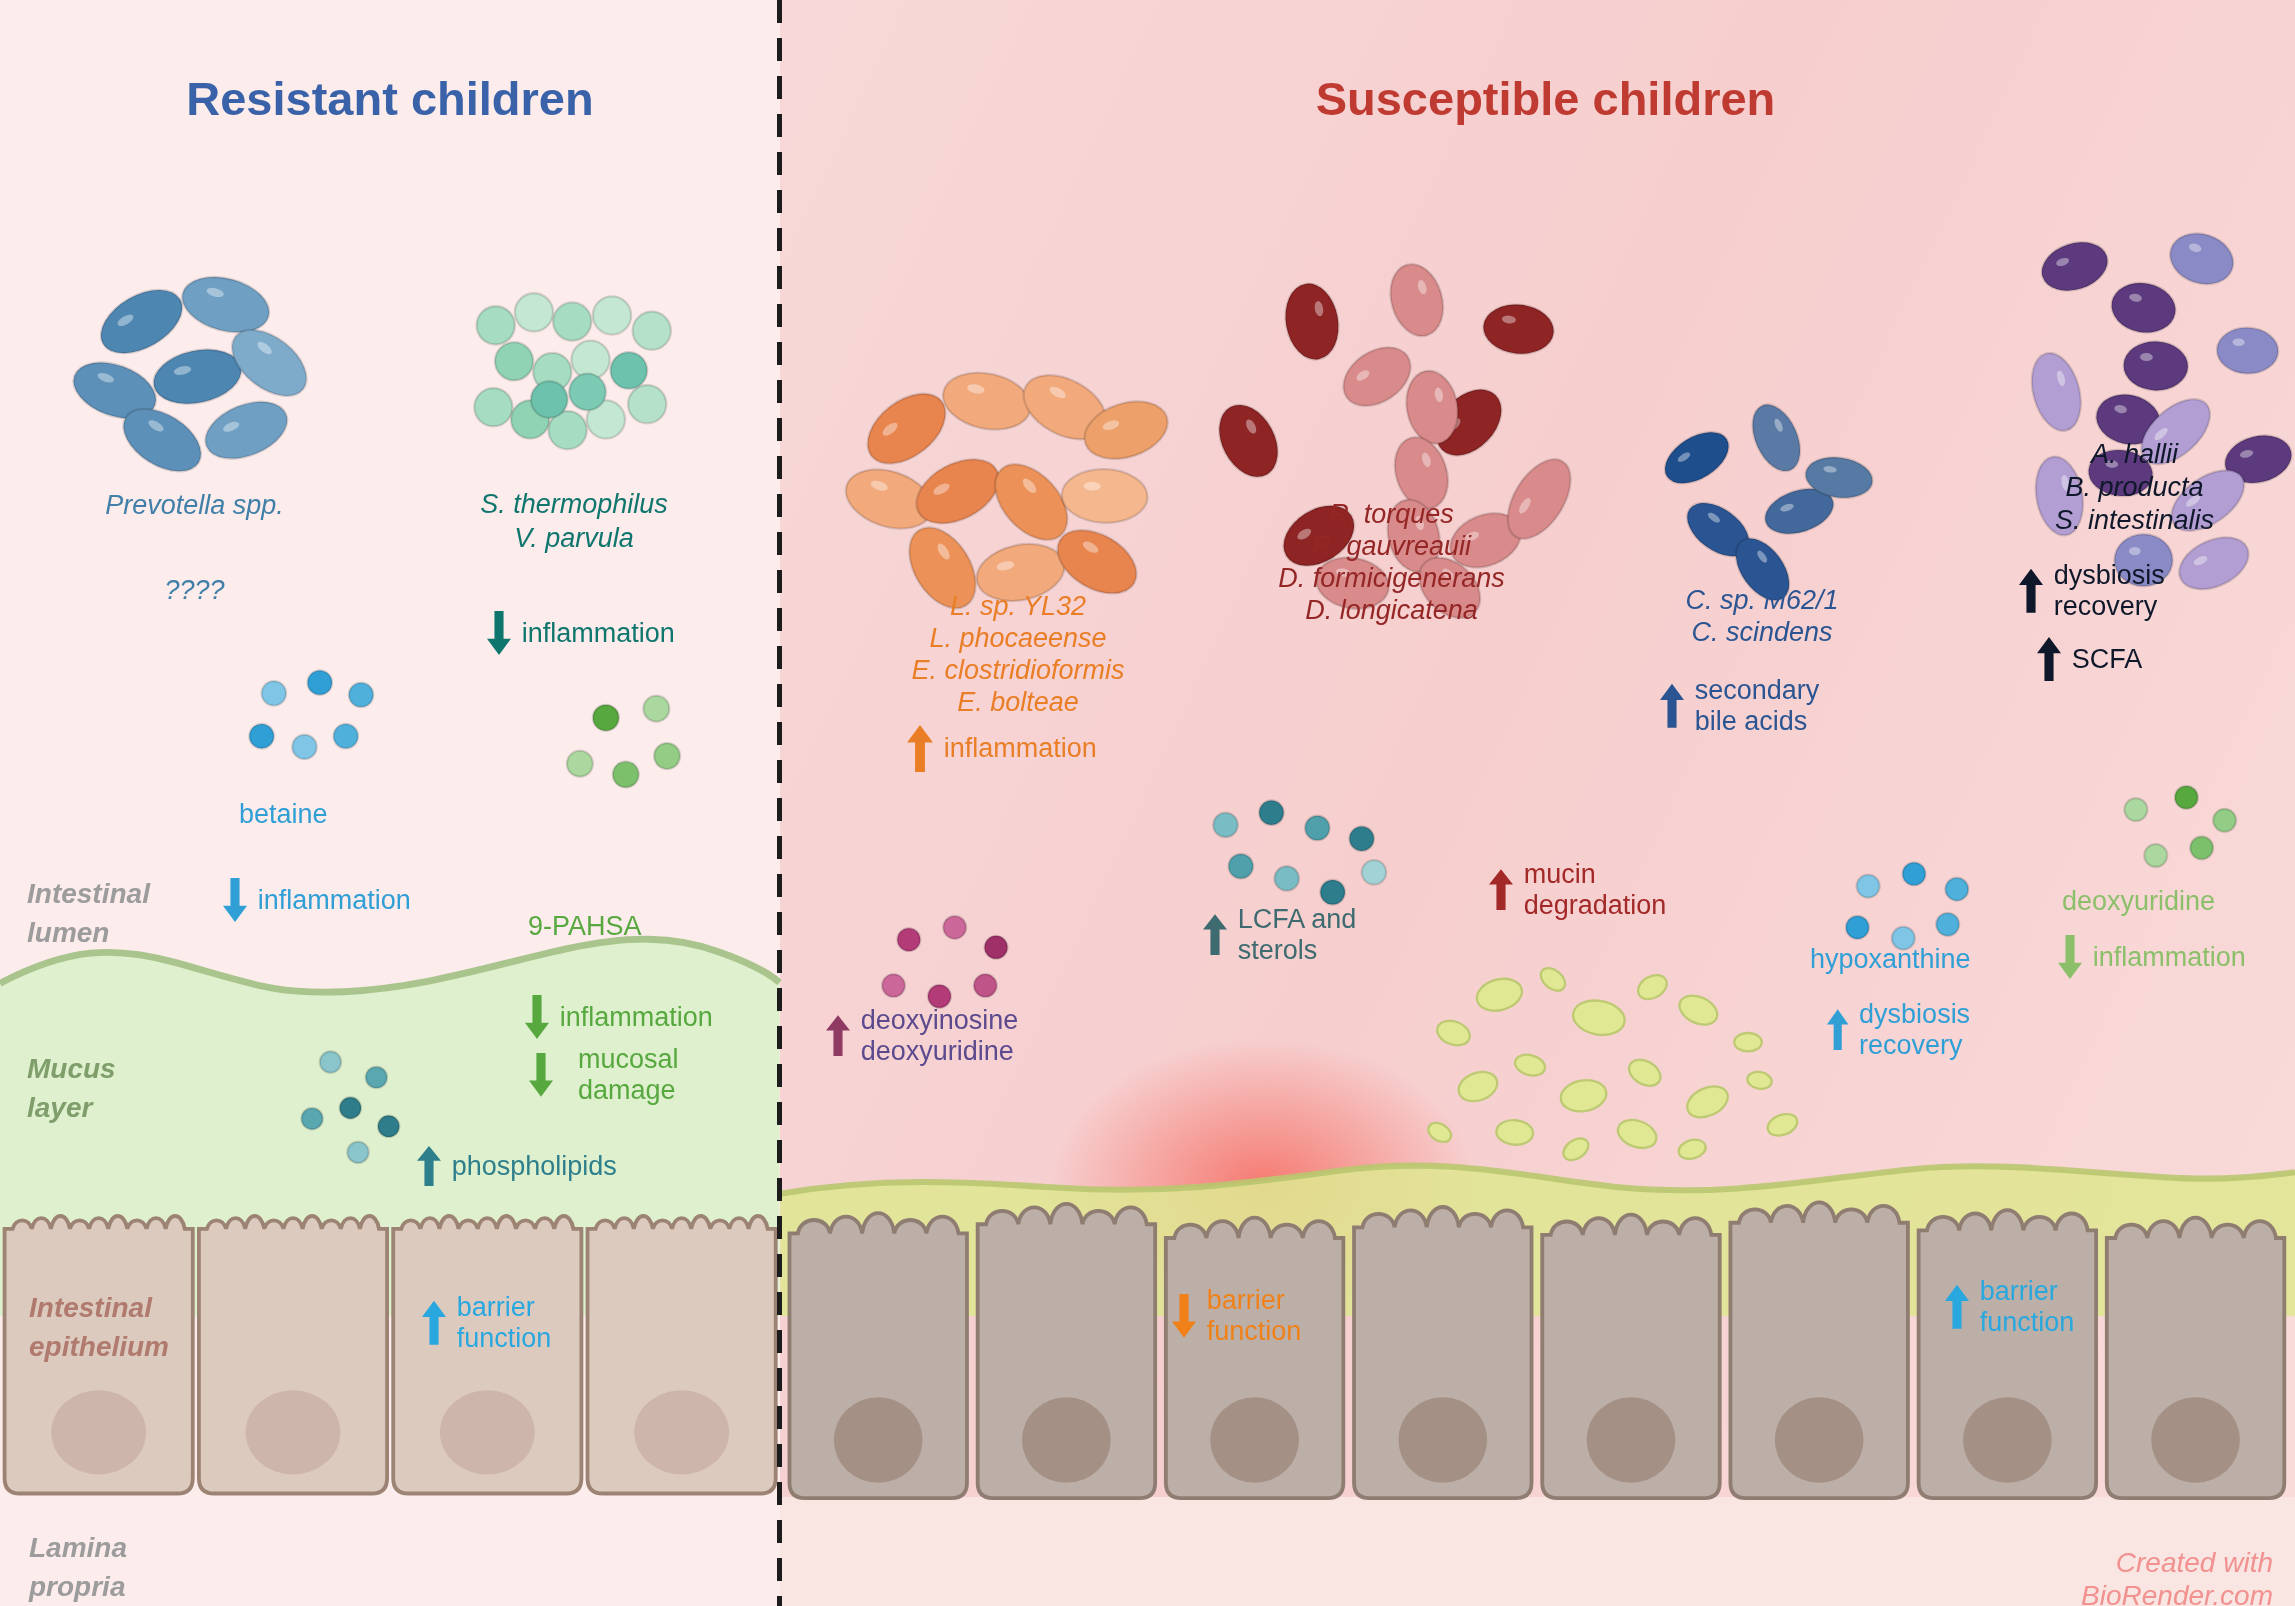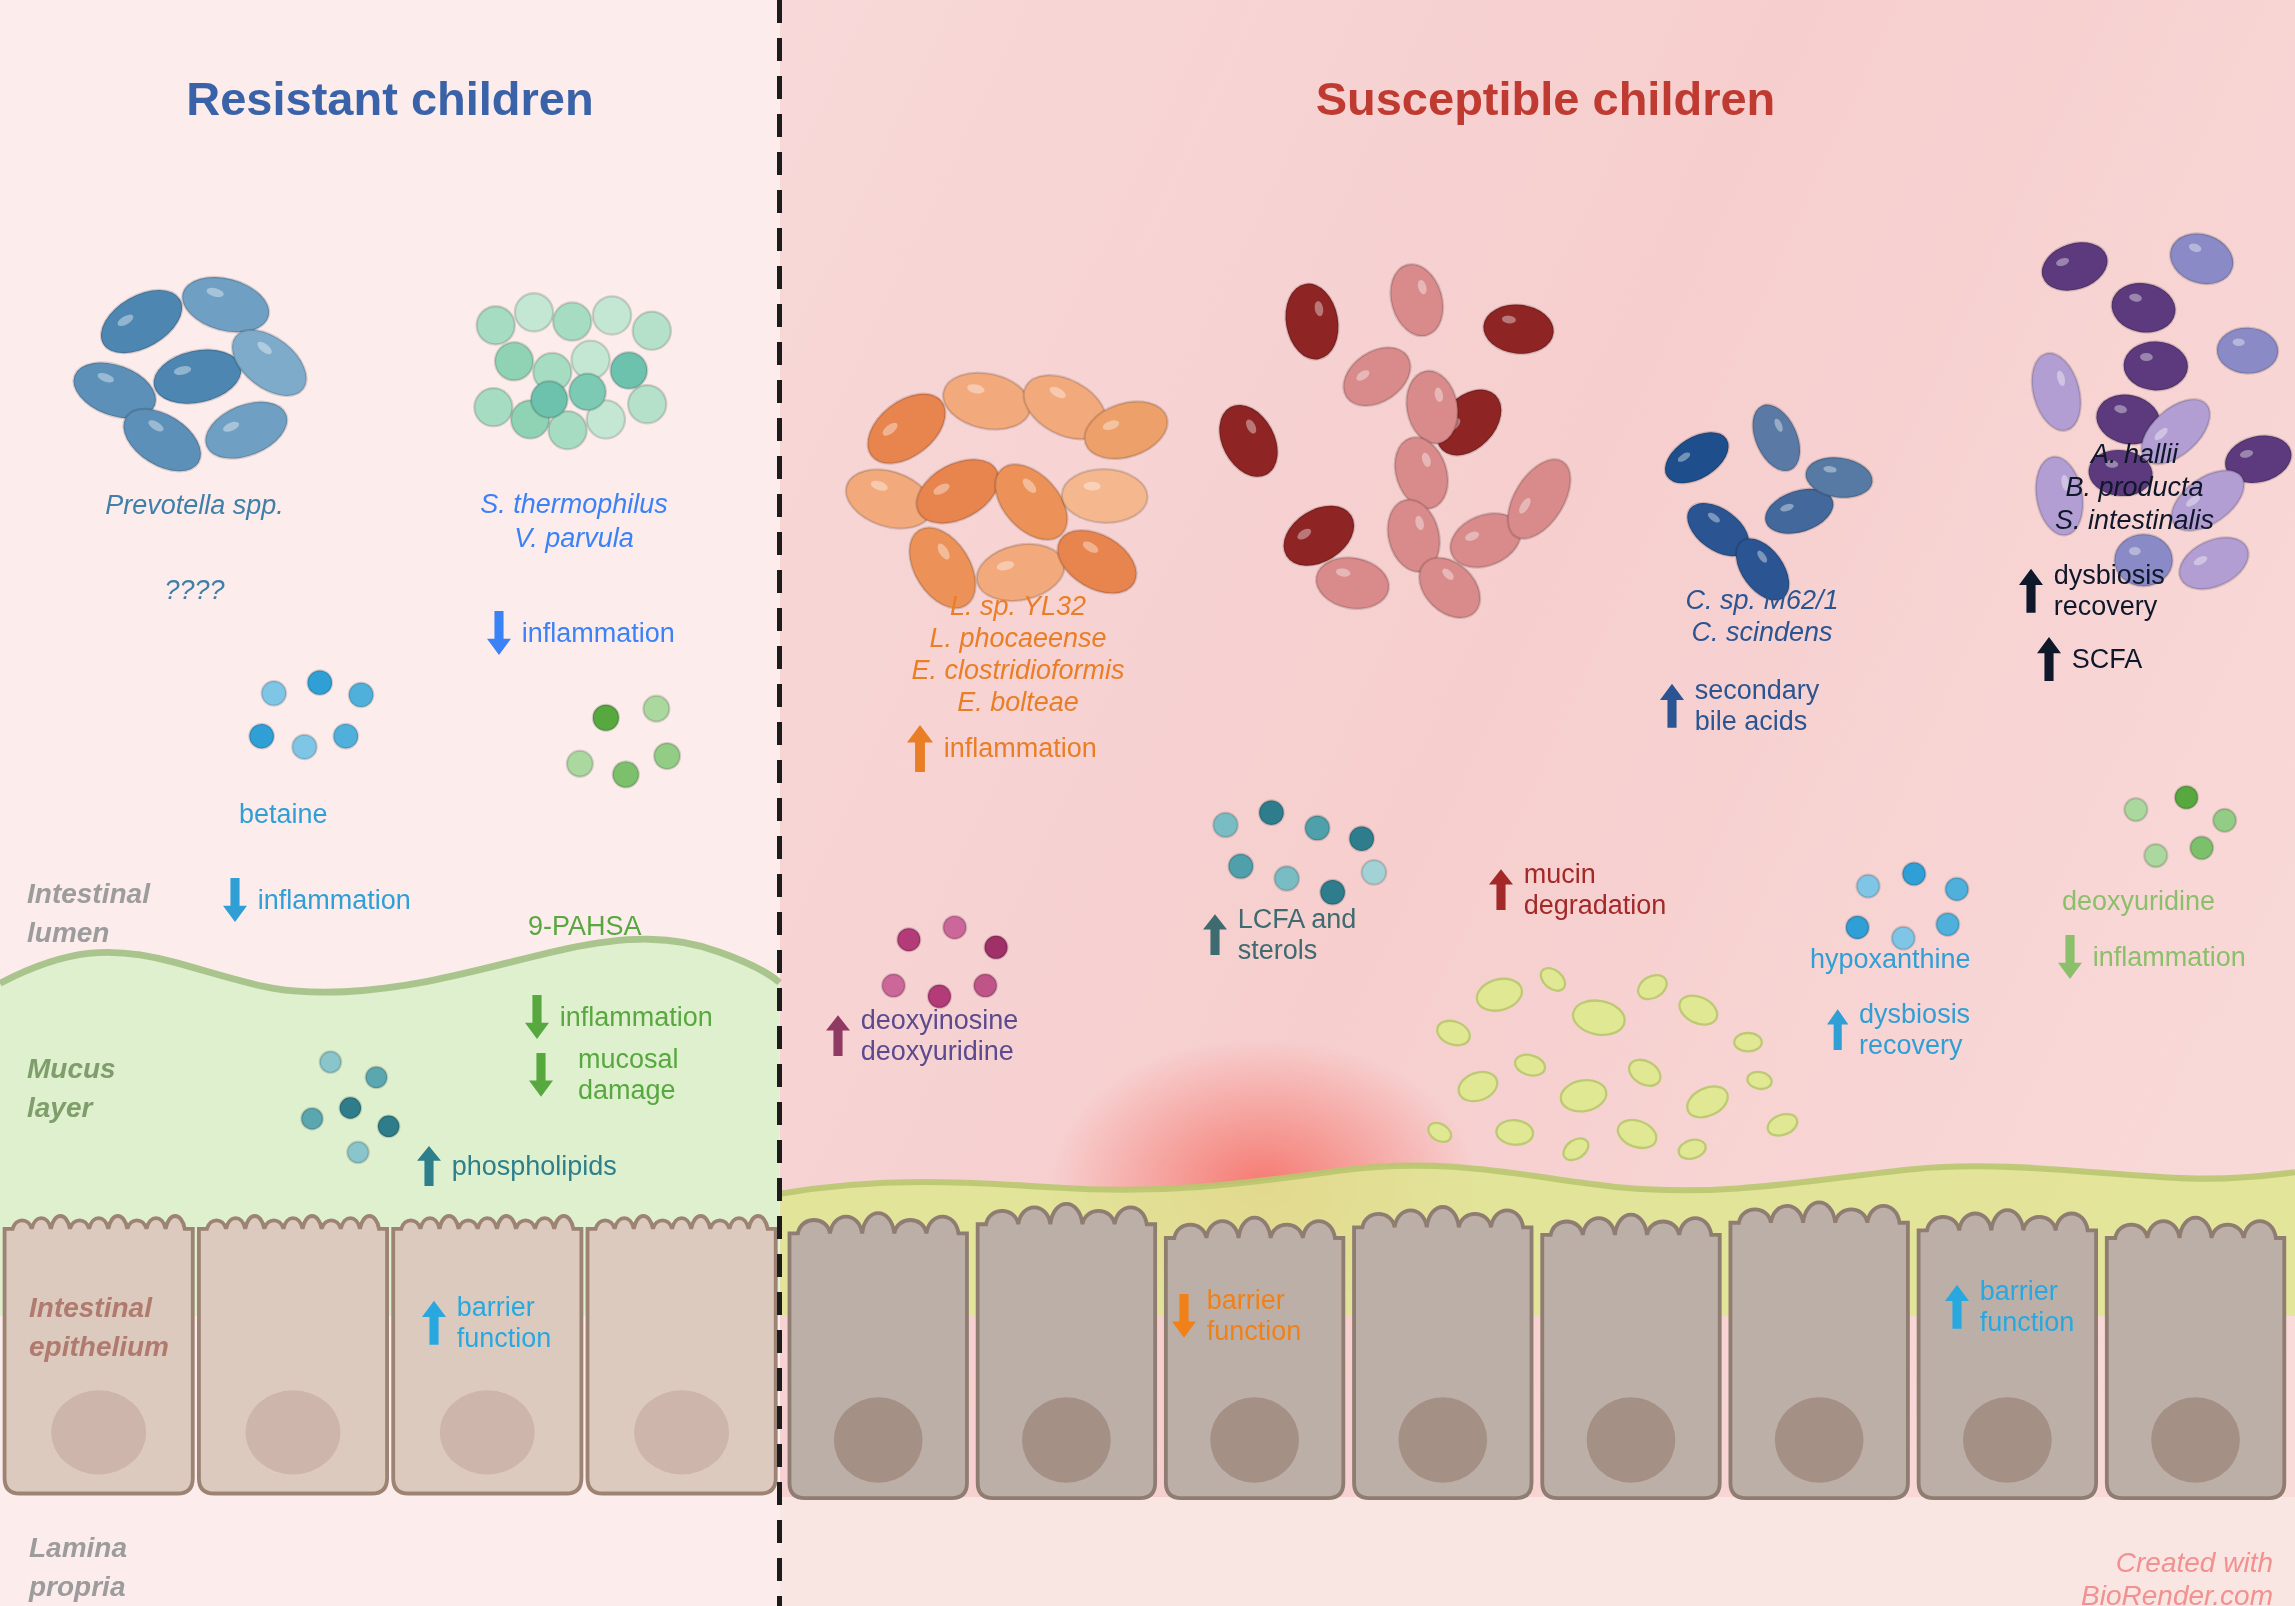--- a/index.html
+++ b/index.html
@@ -22,21 +22,21 @@
   .center{text-align:left;}
   .section{font-style:italic;font-size:28px;line-height:1.38;color:#9c9c9c;font-weight:bold;}
   .effect{display:flex;align-items:center;gap:10.7px;}
   .effect .txt{white-space:pre-line;line-height:1.14;}
   .arrow{width:24px;height:44px;background:currentColor;flex:none;}
   .arrow.up{clip-path:polygon(50% 0%,100% 37%,69% 37%,69% 100%,31% 100%,31% 37%,0% 37%);}
   .arrow.down{clip-path:polygon(50% 100%,100% 63%,69% 63%,69% 0%,31% 0%,31% 63%,0% 63%);}
   .credit{font-style:italic;font-size:28px;text-align:right;color:#f19190;}
   
   .c-titleblue{color:#3a62a8}.c-titlered{color:#bf3a31}
-  .c-steelblue{color:#3f7fa8}.c-teal{color:#3b82f6}
+  .c-steelblue{color:#3f7fa8}.c-teal{color:#0f766e}
   .c-cyan{color:#2f9fd6}.c-green{color:#57a83f}
   .c-darkteal{color:#2e7f8c}.c-epilabel{color:#b07a6e}
   .c-mucus{color:#7f9e6b}.c-barriercyan{color:#29a8e0}
   .c-orange{color:#e97e26}.c-darkred{color:#942626}
   .c-navy{color:#2b5592}.c-purple{color:#0f172a}
   .c-plumtext{color:#5b4a8e}
   .c-lcfa{color:#3d6b70}.c-maroon{color:#a32929}
   .c-lightgreen{color:#8bbf6a}.c-orangedown{color:#f08119}
 </style>
 </head>
@@ -350,20 +350,24 @@
 
   <div class="lbl species c-orange" style="left:865px;top:591px;width:306px;">L. sp. YL32
 L. phocaeense
 E. clostridioformis
 E. bolteae</div>
   <div class="lbl effect c-orange" style="left:907px;top:725px;">
     <span class="arrow up" style="width:26px;height:47px;"></span>
     <span class="txt">inflammation</span>
   </div>
 
+  <div class="lbl species c-darkred" style="left:1223px;top:499px;width:337px;">R. torques
+R. gauvreauii
+D. formicigenerans
+D. longicatena</div>
 
   <div class="lbl species c-navy" style="left:1628px;top:585px;width:268px;">C. sp. M62/1
 C. scindens</div>
   <div class="lbl effect c-navy" style="left:1660px;top:675px;">
     <span class="arrow up"></span>
     <span class="txt">secondary
 bile acids</span>
   </div>
 
   <div class="lbl species c-purple" style="left:1989px;top:438px;width:291px;line-height:1.22;">A. hallii

